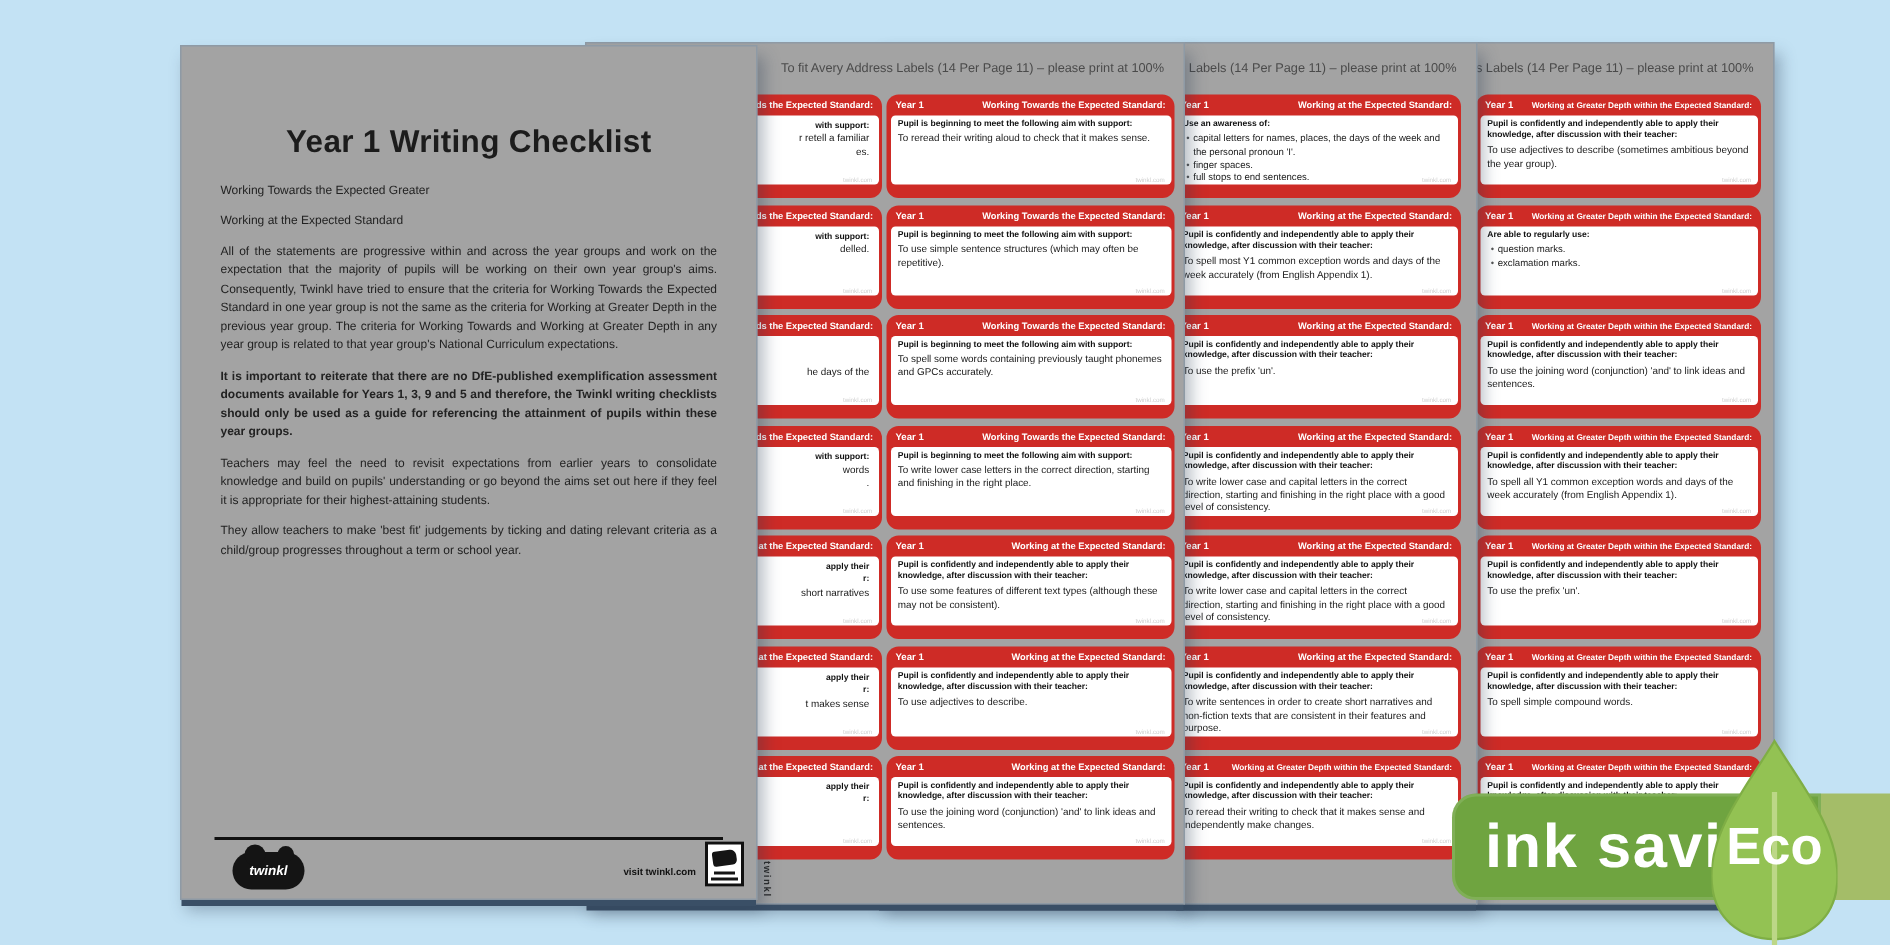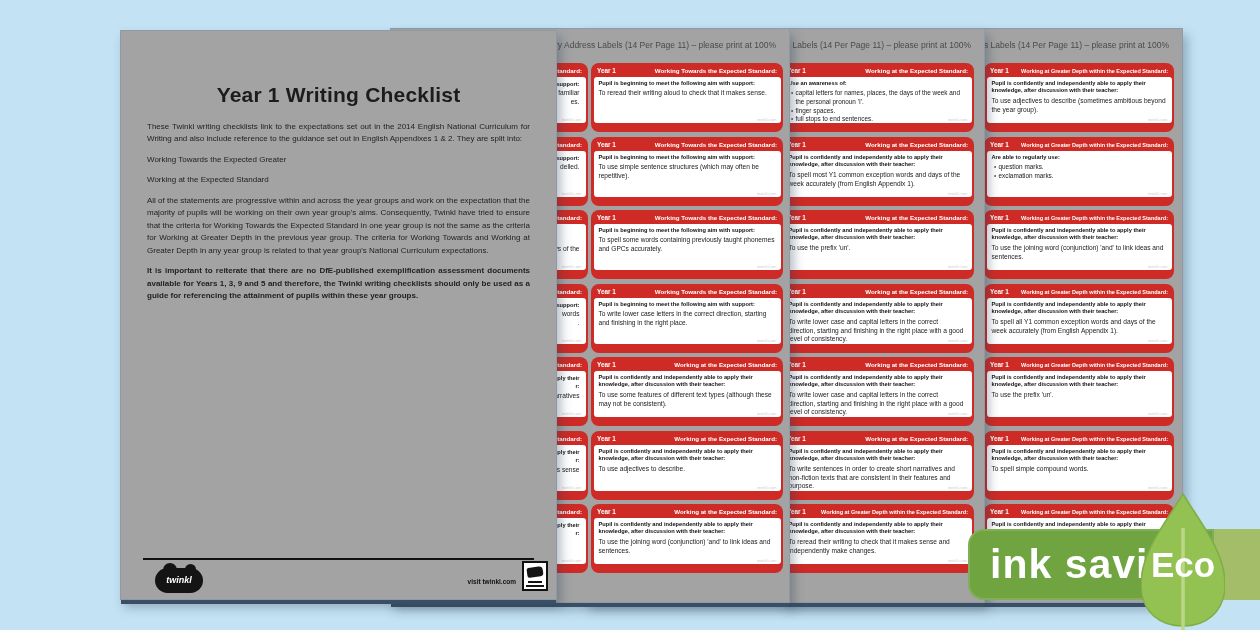--- a/index.html
+++ b/index.html
@@ -407,28 +407,29 @@
       <div class="cpanel">
         <div class="cintro">Pupil is confidently and independently able to apply their knowledge, after discussion with their teacher:</div>
         <div class="cbody">To use the joining word (conjunction) 'and' to link ideas and sentences.</div>
         <span class="cwm">twinkl.com</span>
       </div>
     </div>
 
     <div class="sliverlogo">twinkl</div>
   </div>
 
-  <div class="page" style="left:120px;top:30px;width:437px;height:570px;z-index:40">
+  <div class="page" style="left:120px;top:30px;width:385px;height:570px;z-index:40">
     <div class="p1title">Year 1 Writing Checklist</div>
     <div class="p1body">
-      <p>These Twinkl writing checklists link to the expectations set out in the 2014 English National Curriculum for Writing and also include reference to the guidance set out in English Appendixes 1 &amp; 2. They are split into:</p>
       <p>Working Towards the Expected Greater</p>
       <p>Working at the Expected Standard</p>
       <p>All of the statements are progressive within and across the year groups and work on the expectation that the majority of pupils will be working on their own year group's aims. Consequently, Twinkl have tried to ensure that the criteria for Working Towards the Expected Standard in one year group is not the same as the criteria for Working at Greater Depth in the previous year group. The criteria for Working Towards and Working at Greater Depth in any year group is related to that year group's National Curriculum expectations.</p>
       <p class="bold">It is important to reiterate that there are no DfE-published exemplification assessment documents available for Years 1, 3, 9 and 5 and therefore, the Twinkl writing checklists should only be used as a guide for referencing the attainment of pupils within these year groups.</p>
+      <p>Teachers may feel the need to revisit expectations from earlier years to consolidate knowledge and build on pupils' understanding or go beyond the aims set out here if they feel it is appropriate for their highest-attaining students.</p>
+      <p>They allow teachers to make 'best fit' judgements by ticking and dating relevant criteria as a child/group progresses throughout a term or school year.</p>
     </div>
     <div class="p1footline"></div>
     <div class="p1logo">twinkl</div>
     <div class="p1visit">visit twinkl.com</div>
     <div class="p1stamp">
         <i></i>
         <u></u>
         <b></b>
       </div>
   </div>

